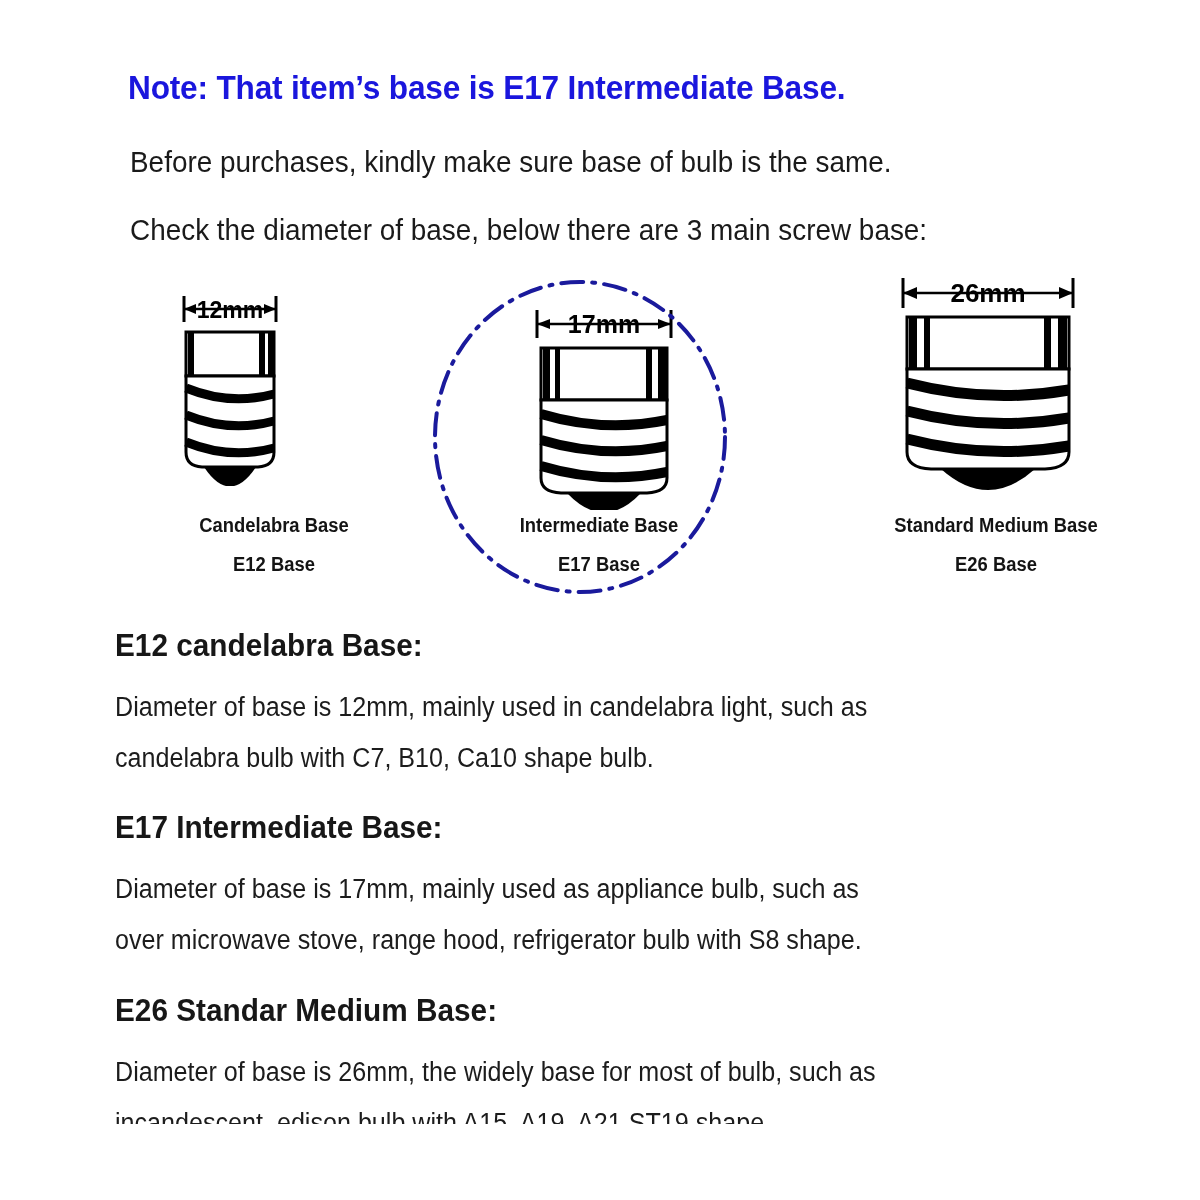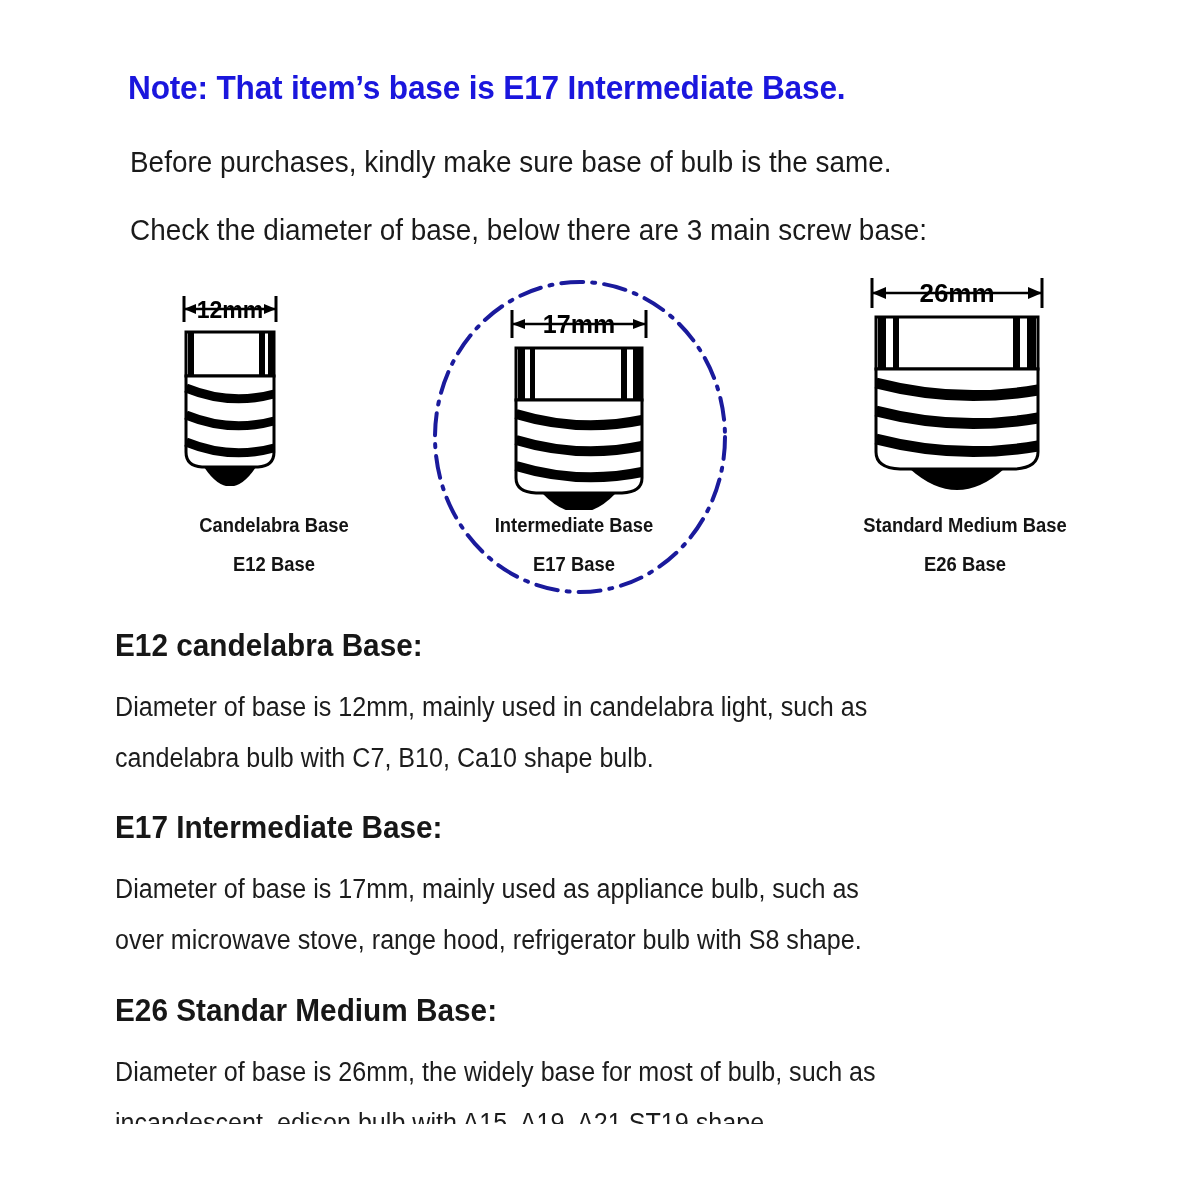--- a/index.html
+++ b/index.html
@@ -55,22 +55,22 @@
     left: 0;
     top: 270px;
     width: 1200px;
     height: 330px;
   }
   .bulb-group {
     position: absolute;
     top: 0;
   }
   .bulb-group.e12 { left: 104px;  width: 300px; }
-  .bulb-group.e17 { left: 404px;  width: 300px; }
-  .bulb-group.e26 { left: 790px;  width: 310px; }
+  .bulb-group.e17 { left: 429px;  width: 300px; }
+  .bulb-group.e26 { left: 821px;  width: 310px; }
 
   .bulb-svg { display: block; }
 
   .caption {
     text-align: center;
     font-size: 20px;
     font-weight: 700;
     color: #141414;
     white-space: nowrap;
     transform: scaleX(0.92);

